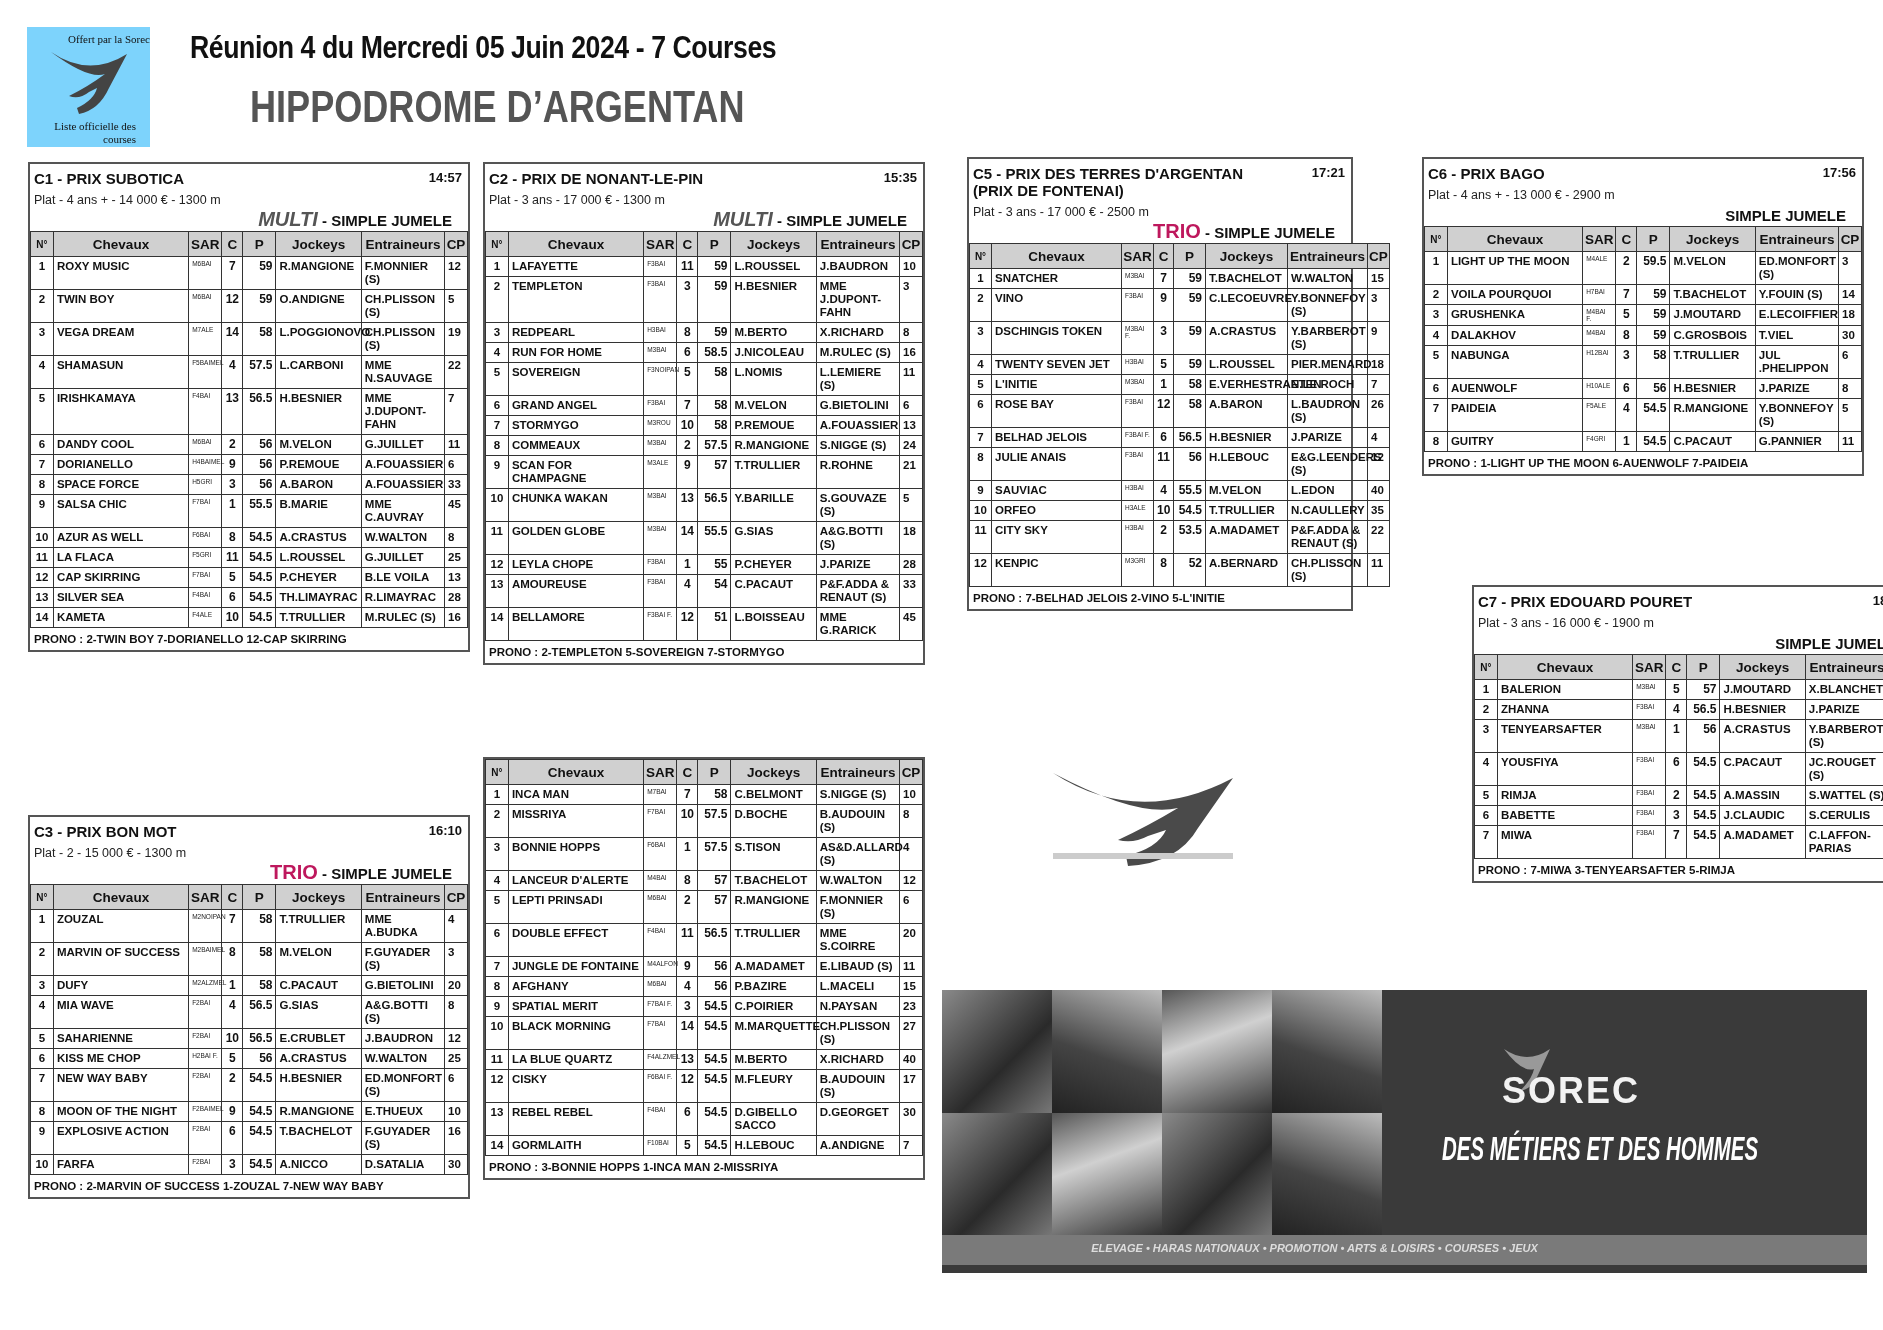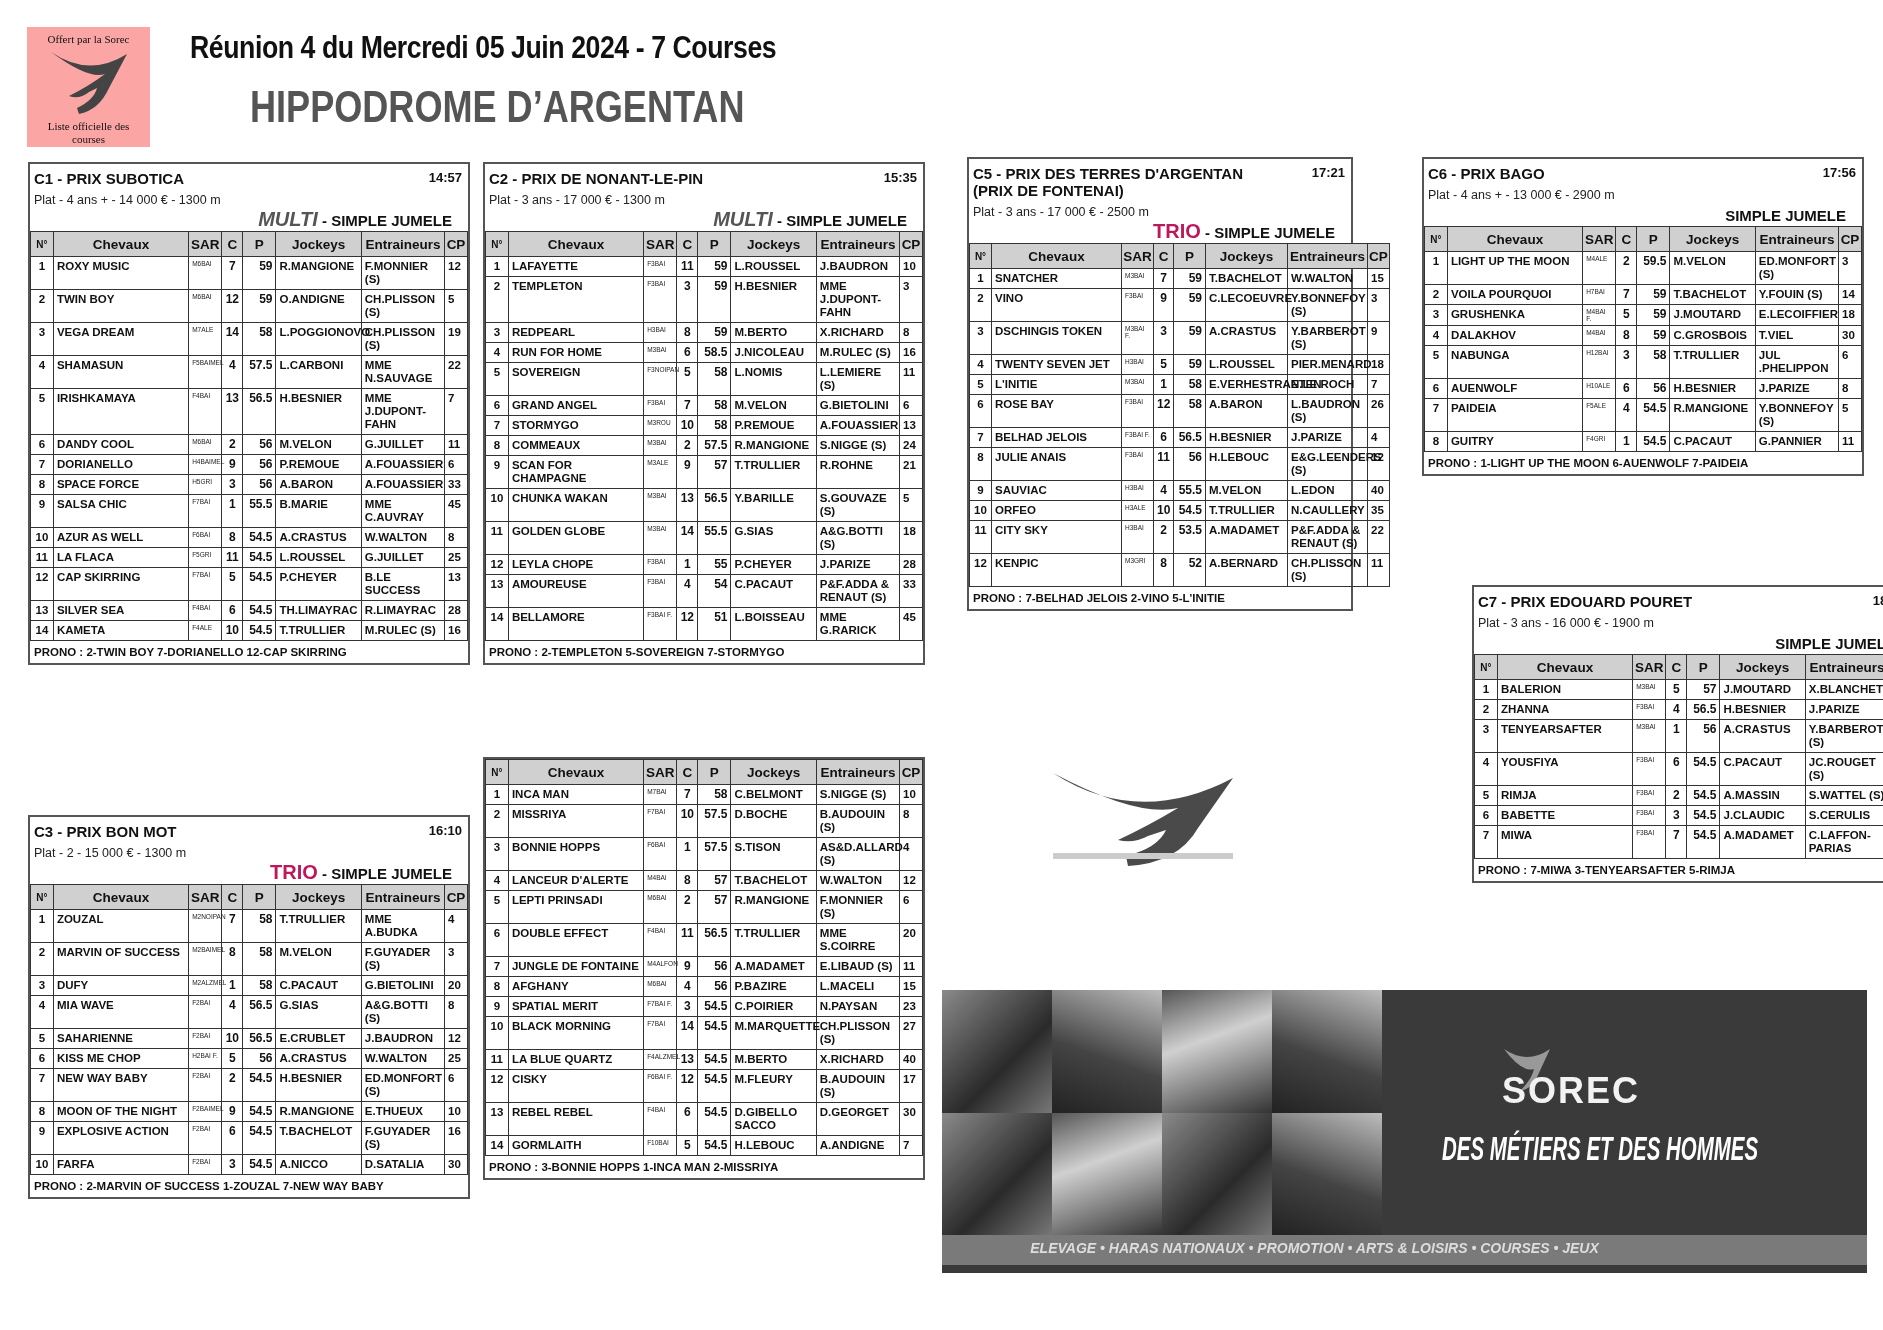--- a/index.html
+++ b/index.html
@@ -1,17 +1,17 @@
 <!DOCTYPE html>
 <html><head>
 <meta charset="utf-8">
 <style>
 *{box-sizing:border-box;margin:0;padding:0}
 body{width:1883px;height:1330px;background:#fff;font-family:"Liberation Sans",sans-serif;color:#111;position:relative;overflow:hidden}
-.logo{position:absolute;left:27px;top:27px;width:123px;height:120px;background:#fca5a5;text-align:center;font-family:"Liberation Serif",serif;font-size:11px;line-height:13px;padding-top:6px}
+.logo{position:absolute;left:27px;top:27px;width:123px;height:120px;background:#7dd3fc;text-align:right;font-family:"Liberation Serif",serif;font-size:11px;line-height:13px;padding-top:6px}
 .logo svg{display:block;margin:2px auto}
 .h1{position:absolute;left:190px;top:30px;font-size:31px;font-weight:bold;letter-spacing:-0.5px;transform:scaleX(0.86);transform-origin:left}
 .h2{position:absolute;left:250px;top:82px;font-size:44px;font-weight:bold;color:#555;transform:scaleX(0.82);transform-origin:left}
 .race{position:absolute;border:2px solid #555;background:#fff}
 .rh{position:relative;padding:6px 6px 0 4px;height:auto}
 .rt{font-weight:bold;font-size:15px;padding-right:60px;line-height:17px}
 .rtime{position:absolute;right:6px;top:6px;font-weight:bold;font-size:13px}
 .rsub{font-size:12.5px;margin-top:6px;color:#222}
 .bet{text-align:right;font-weight:bold;font-size:15px;padding-right:10px;margin-top:2px;line-height:20px}
 .bet .big{font-size:20px;color:#555;font-style:italic}
@@ -26,21 +26,21 @@
 td.p{text-align:right;font-size:12px}
 .prono{font-size:11.5px;font-weight:bold;padding:5px 4px;border-top:none}
 .mid-logo{position:absolute;left:1048px;top:768px;width:190px;height:100px}
 .banner{position:absolute;left:942px;top:990px;width:925px;height:283px;background:#3a3a3a;overflow:hidden}
 .photos{position:absolute;left:0;top:0;width:440px;height:245px;display:grid;grid-template-columns:repeat(4,1fr);grid-template-rows:1fr 1fr;gap:0}
 .photos div{background:linear-gradient(135deg,#8a8a8a,#2a2a2a 60%,#777)}
 .photos div:nth-child(2n){background:linear-gradient(200deg,#bdbdbd,#444 55%,#222)}
 .photos div:nth-child(3n){background:linear-gradient(160deg,#555,#d0d0d0 40%,#333)}
 .sorec{position:absolute;left:560px;top:80px;color:#f2f2f2;font-size:36px;font-weight:bold;letter-spacing:2px}
 .slogan{position:absolute;left:500px;top:140px;color:#fff;font-size:33px;font-weight:bold;font-style:italic;transform:scaleX(0.62);transform-origin:left;white-space:nowrap}
-.strip{position:absolute;left:0;top:245px;width:100%;height:30px;background:#7a7a7a;color:#ddd;font-size:14px;font-style:italic;font-weight:bold;text-align:center;line-height:26px;padding-right:180px}
+.strip{position:absolute;left:0;top:245px;width:100%;height:30px;background:#7a7a7a;color:#ddd;font-size:11px;font-style:italic;font-weight:bold;text-align:center;line-height:26px;padding-right:180px}
 </style>
 </head>
 <body>
 
 <div class="logo">
   <div>Offert par la Sorec</div>
   <svg width="80" height="70" viewBox="0 0 80 70">
       <path d="M2 4 Q40 30 78 6 L60 40 Q50 62 30 66 L28 60 Q45 52 48 40 L40 44 Q30 52 20 48 Q40 38 56 26 Q40 32 2 4Z" fill="#444"></path>
     </svg>
   <div style="padding:0 14px">Liste officielle des courses</div>
@@ -189,21 +189,21 @@
           <td class="">G.JUILLET</td>
           <td class="">25</td>
         </tr>
         <tr>
           <td class="n">12</td>
           <td class="">CAP SKIRRING</td>
           <td class="sar">F7BAI</td>
           <td class="c">5</td>
           <td class="p">54.5</td>
           <td class="">P.CHEYER</td>
-          <td class="">B.LE SUCCESS</td>
+          <td class="">B.LE VOILA</td>
           <td class="">13</td>
         </tr>
         <tr>
           <td class="n">13</td>
           <td class="">SILVER SEA</td>
           <td class="sar">F4BAI</td>
           <td class="c">6</td>
           <td class="p">54.5</td>
           <td class="">TH.LIMAYRAC</td>
           <td class="">R.LIMAYRAC</td>

